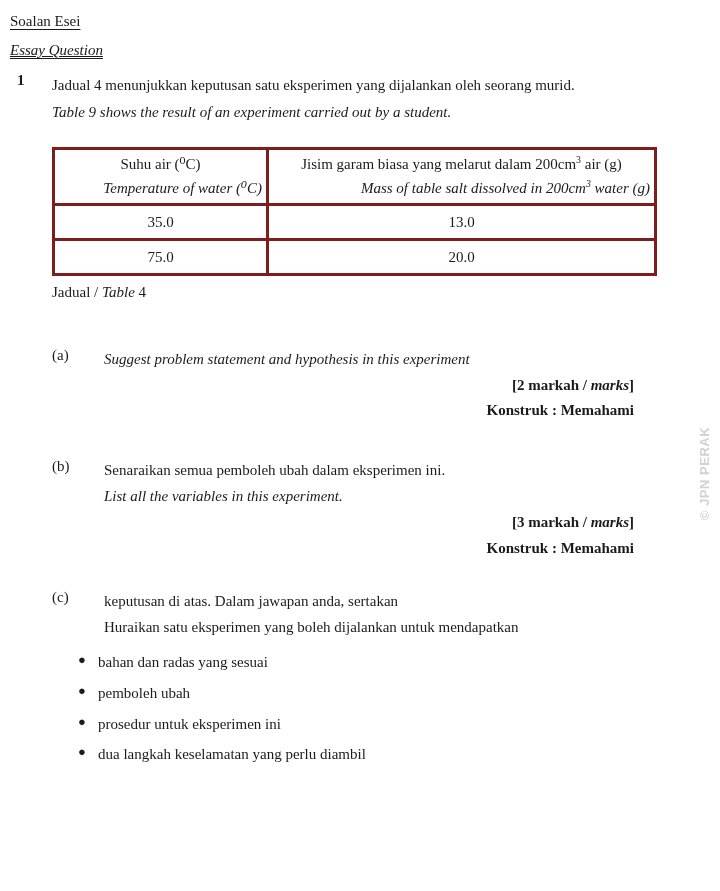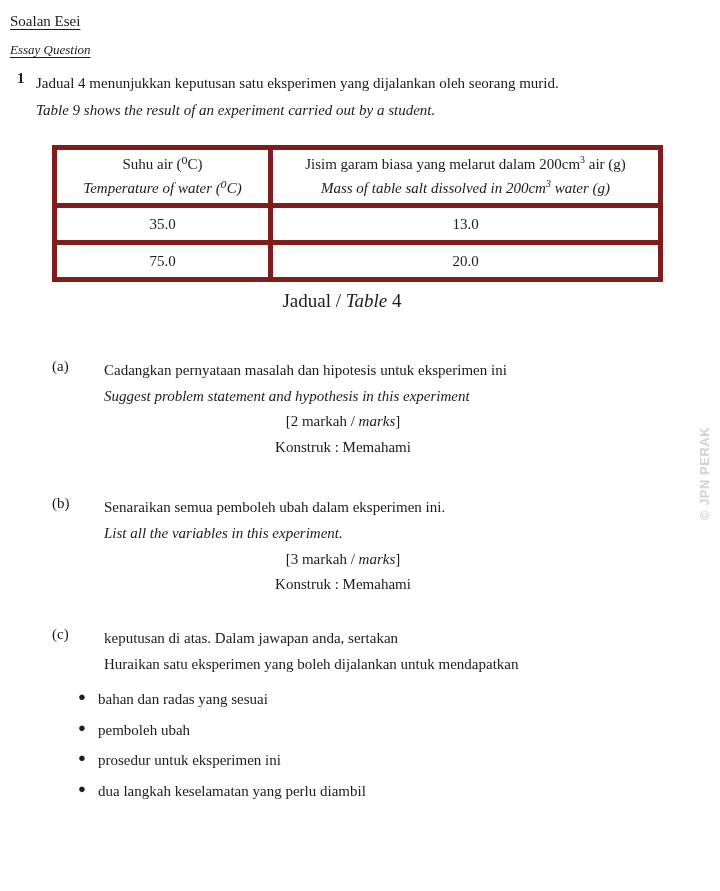--- a/index.html
+++ b/index.html
@@ -29,95 +29,96 @@
   .head-line {
     margin: 0 0 0 10px;
     padding: 0;
     line-height: 1.0;
   }
   .head-line span {
     text-decoration: underline;
     text-underline-offset: 3px;
   }
   .head-esei { font-size: 15px; }
-  .head-essay { font-size: 13px; font-style: italic; }
+  .head-essay { font-size: 15px; font-style: italic; text-decoration: underline; }
   .gap-a { height: 14px; }
   .gap-b { height: 14px; }
 
   
   .q-block {
     position: relative;
     margin-left: 10px;
   }
   .q-num {
     position: absolute;
     left: 7px;
     top: 0;
     font-weight: bold;
     font-size: 15px;
   }
   .q-body {
-    margin-left: 26px;
+    margin-left: 42px;
     line-height: 1.78;
   }
   .it { font-style: italic; }
 
   
   .table-wrap {
     margin: 22px 0 0 52px;
     width: 580px;
   }
   table.data {
     border-collapse: collapse;
     width: 580px;
     table-layout: fixed;
   }
   table.data td {
-    border: 5px solid #7f1d1d;
+    border: 3px solid #7f1d1d;
     text-align: center;
     vertical-align: middle;
     font-size: 15px;
     padding: 3px 4px;
     margin-top: 32px;
   }
   td.col-left  { width: 203px; }
   td.col-right { width: 377px; }
   .hdr-cell { padding: 7px 4px 9px 4px; }
   .hdr-line1 { line-height: 1.55; }
-  .hdr-line2 { line-height: 1.55; font-style: italic; }
+  .hdr-line2 { line-height: 1.55; font-style: italic; text-align: right; }
   .val-cell { height: 26px; line-height: 26px; }
   sup { font-size: 0.66em; vertical-align: super; line-height: 0; }
 
   .table-caption {
     width: 580px;
     margin: 8px 0 0 52px;
-    text-align: center;
-    font-size: 19px;
+    text-align: left;
+    font-size: 15px;
   }
 
   
   .part {
     position: relative;
     margin-left: 52px;
     width: 582px;
   }
   .part-label {
     position: absolute;
     left: 0;
     top: 0;
     font-size: 15px;
   }
   .part-body {
     margin-left: 52px;
     line-height: 1.72;
   }
   .right-line {
-    text-align: center;
+    text-align: right;
     line-height: 1.72;
     width: 582px;
+    font-weight: bold;
   }
   .spacer-28 { height: 28px; }
   .spacer-34 { height: 34px; }
   .spacer-46 { height: 46px; }
 
   
   ul.bullets {
     list-style: none;
     margin: 6px 0 0 0;
     padding: 0;
@@ -210,21 +211,20 @@
     <span>/</span>
     <span class="it">Table</span>
     <span>4</span>
   </div>
 
   <div class="spacer-46"></div>
 
   <div class="part">
     <div class="part-label">(a)</div>
     <div class="part-body">
-      <div>Cadangkan pernyataan masalah dan hipotesis untuk eksperimen ini</div>
       <div class="it">Suggest problem statement and hypothesis in this experiment</div>
     </div>
     <div class="right-line">
       <span>[</span><span>2 markah</span>
       <span>/</span>
       <span class="it">marks</span><span>]</span>
     </div>
     <div class="right-line">Konstruk : Memahami</div>
   </div>
 

